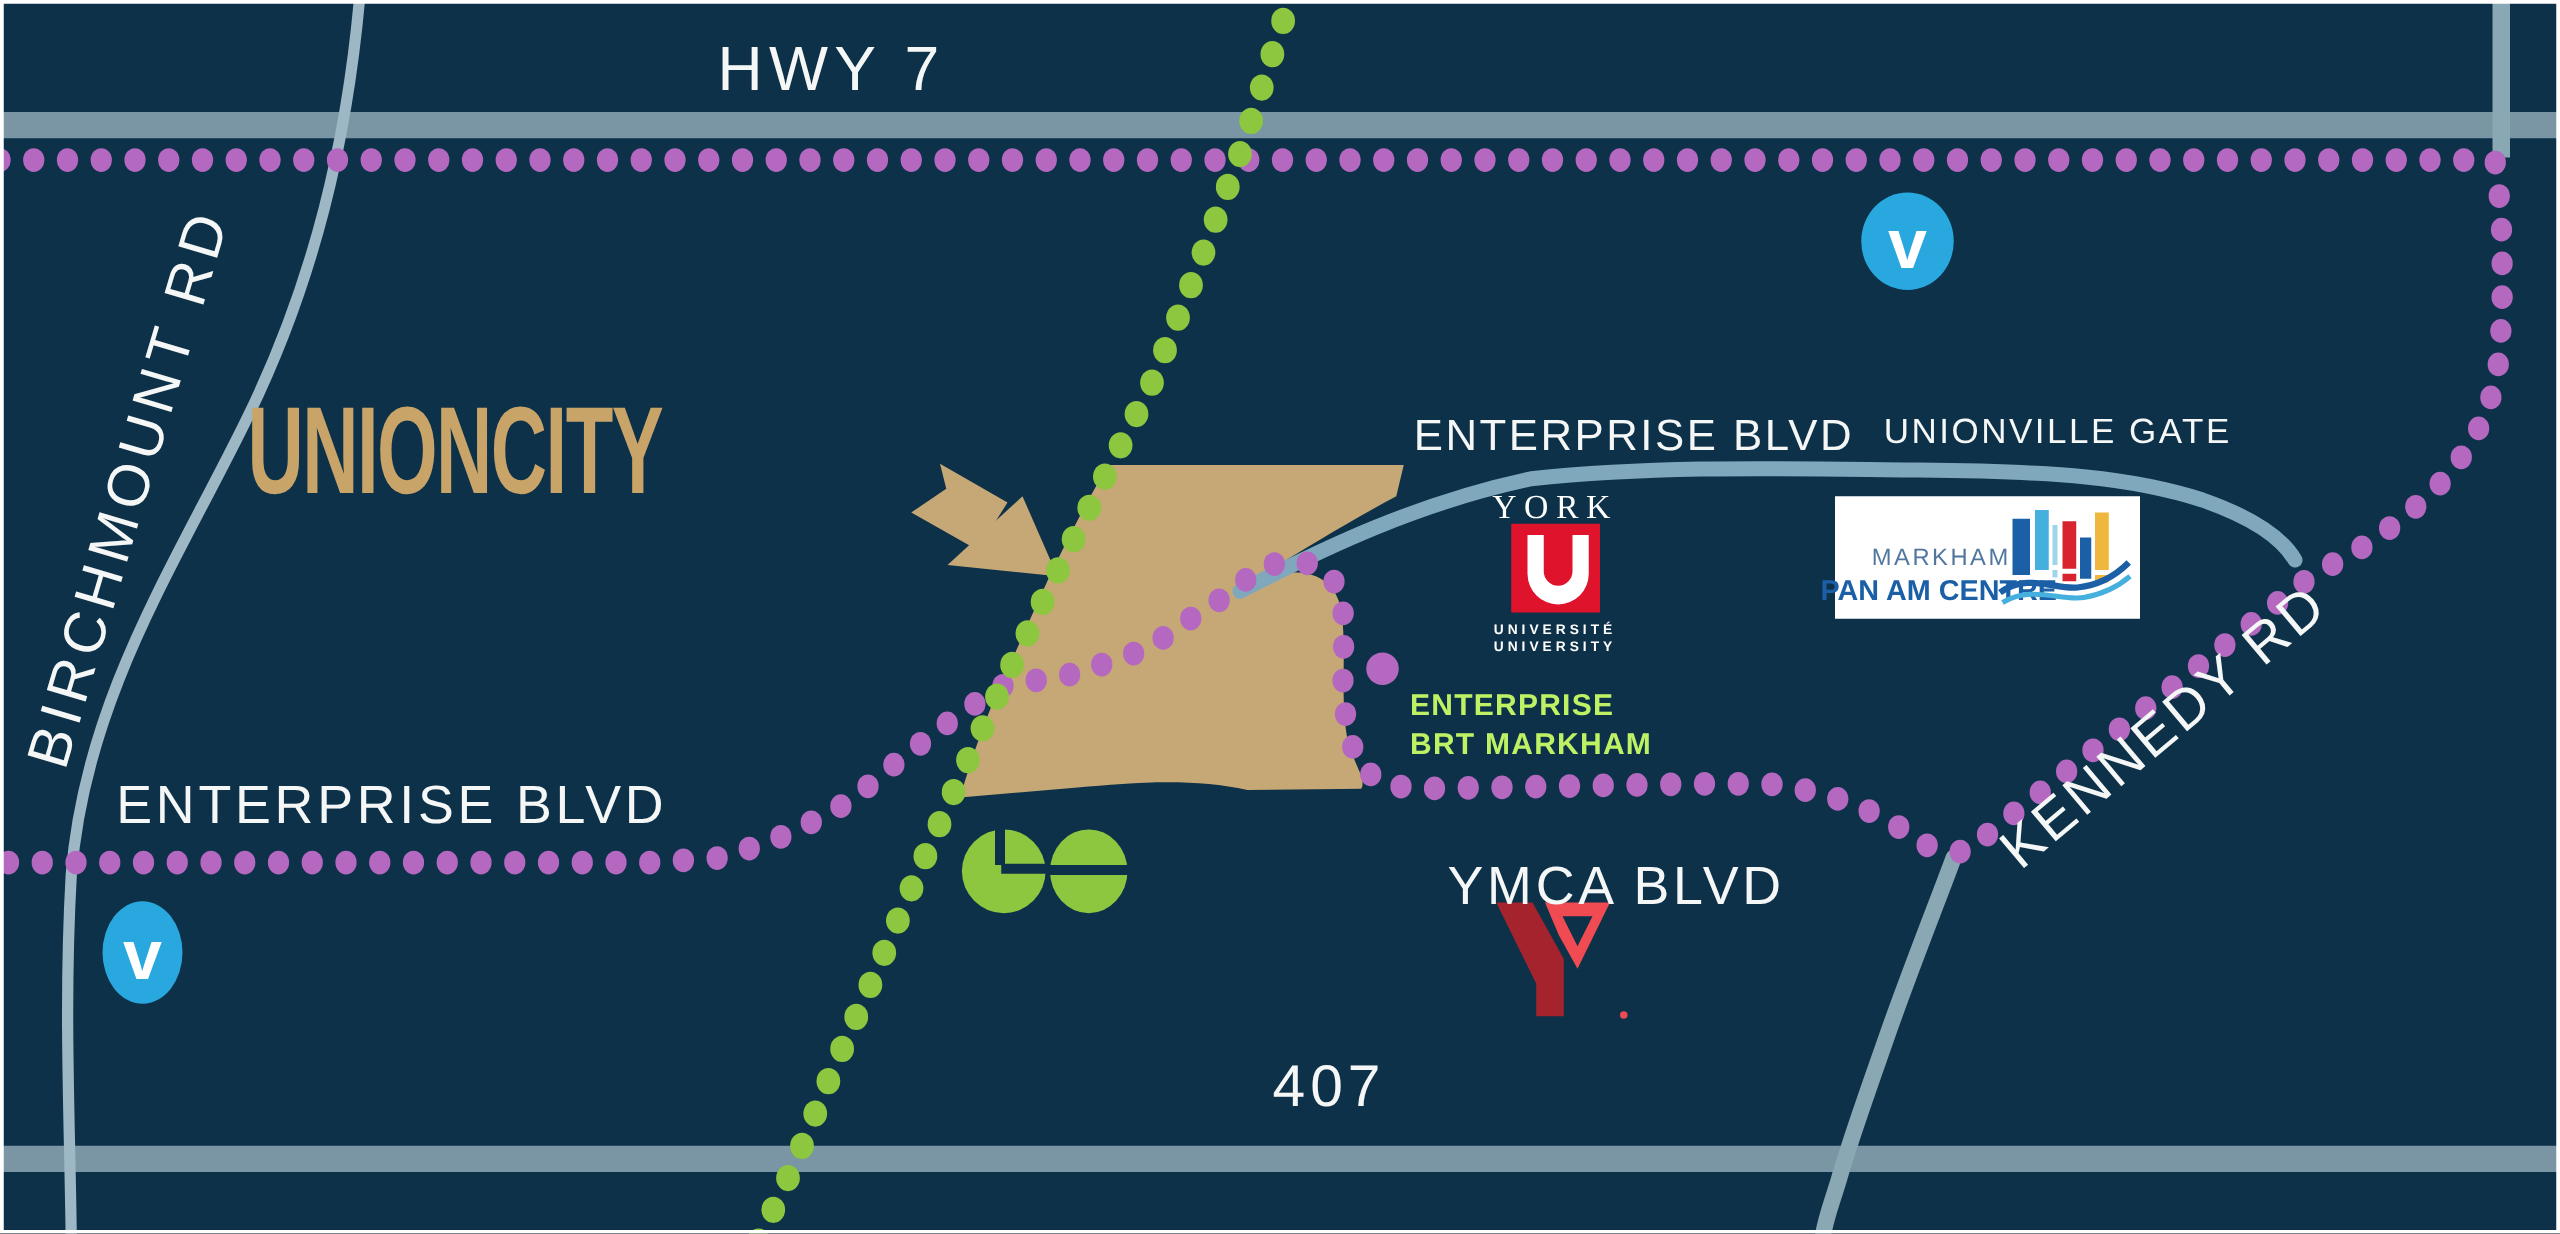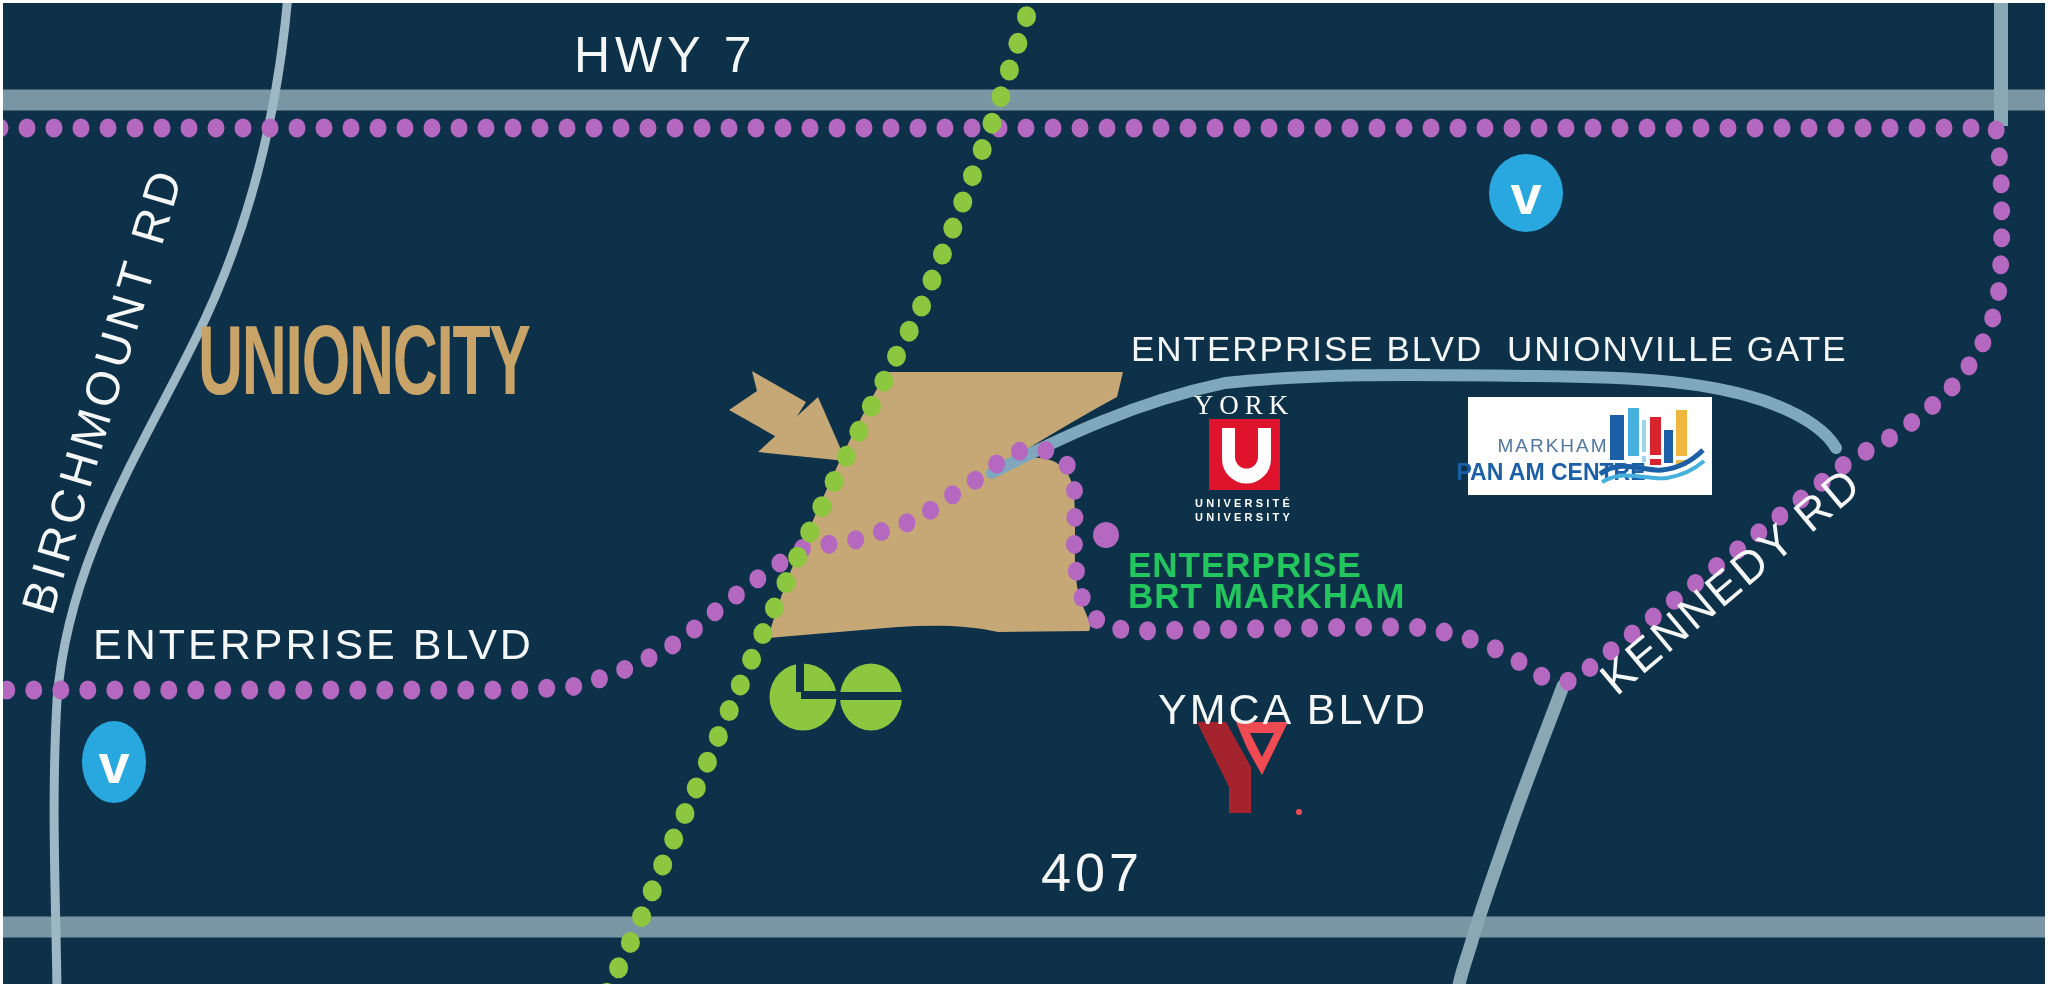--- a/index.html
+++ b/index.html
@@ -17,45 +17,45 @@
   }
   #maplayer{position:absolute;left:0;top:0;}
   .lbl{
     position:absolute;
     color:#f4f7f6;
     white-space:nowrap;
     z-index:20;
     letter-spacing:2px;
   }
   .lbl-hwy7{left:558px;top:26px;font-size:50px;letter-spacing:5px;margin-left:16px;}
-  .lbl-407{left:1041px;top:841px;font-size:54px;letter-spacing:4px;}
+  .lbl-407{left:1018px;top:841px;font-size:47px;letter-spacing:4px;}
   .lbl-ent-left{left:93px;top:620px;font-size:43px;letter-spacing:3px;}
   .lbl-ent-top{left:1131px;top:329px;font-size:35px;letter-spacing:2px;}
-  .lbl-unionville{left:1507px;top:329px;font-size:35px;letter-spacing:2px;}
+  .lbl-unionville{left:1507px;top:329px;font-size:28px;letter-spacing:2px;}
   .lbl-ymca{left:1158px;top:652px;font-size:43px;letter-spacing:3px;margin-top:33px;}
   .lbl-unioncity{
     left:198px;top:303px;
     font-size:99px;font-weight:700;
     color:#c8a469;letter-spacing:-2px;
     transform:scaleX(0.63);transform-origin:left top;
   }
   .lbl-birchmount{
     left:102px;top:390px;
     font-size:47px;letter-spacing:5px;
     transform:translate(-50%,-50%) rotate(-73.5deg);
   }
   .lbl-kennedy{
     left:1731px;top:581px;
     font-size:45px;letter-spacing:3px;
     transform:translate(-50%,-50%) rotate(-40deg);
   }
   .lbl-brt{
     left:1128px;top:549px;
-    font-size:35px;font-weight:700;
-    color:#22c55e;line-height:31px;letter-spacing:1px;
+    font-size:24px;font-weight:700;
+    color:#bef264;line-height:31px;letter-spacing:1px;
   }
 </style>
 <style>
   .f-green{fill:#8dc63f;} .f-bg{fill:#0d3149;} .f-viva{fill:#29a8e0;}
   .f-york{fill:#e0132c;} .f-ymcad{fill:#a5232d;} .f-ymcab{fill:#f04b52;}
   .f-proyal{fill:#1b5fa6;} .f-plblue{fill:#45b0dd;}
   .f-ppale{fill:#9fd5ec;} .f-pred{fill:#d8242e;} .f-pyellow{fill:#efb73e;}
   .s-proyal{stroke:#1b5fa6;stroke-width:5;} .s-plblue{stroke:#45b0dd;stroke-width:4;}
   .viva-v{fill:#ffffff;font-family:"Liberation Sans",sans-serif;font-weight:700;font-size:56px;text-anchor:middle;}
   .york-name{fill:#ffffff;font-family:"Liberation Serif",serif;font-size:27px;letter-spacing:6px;text-anchor:middle;}

